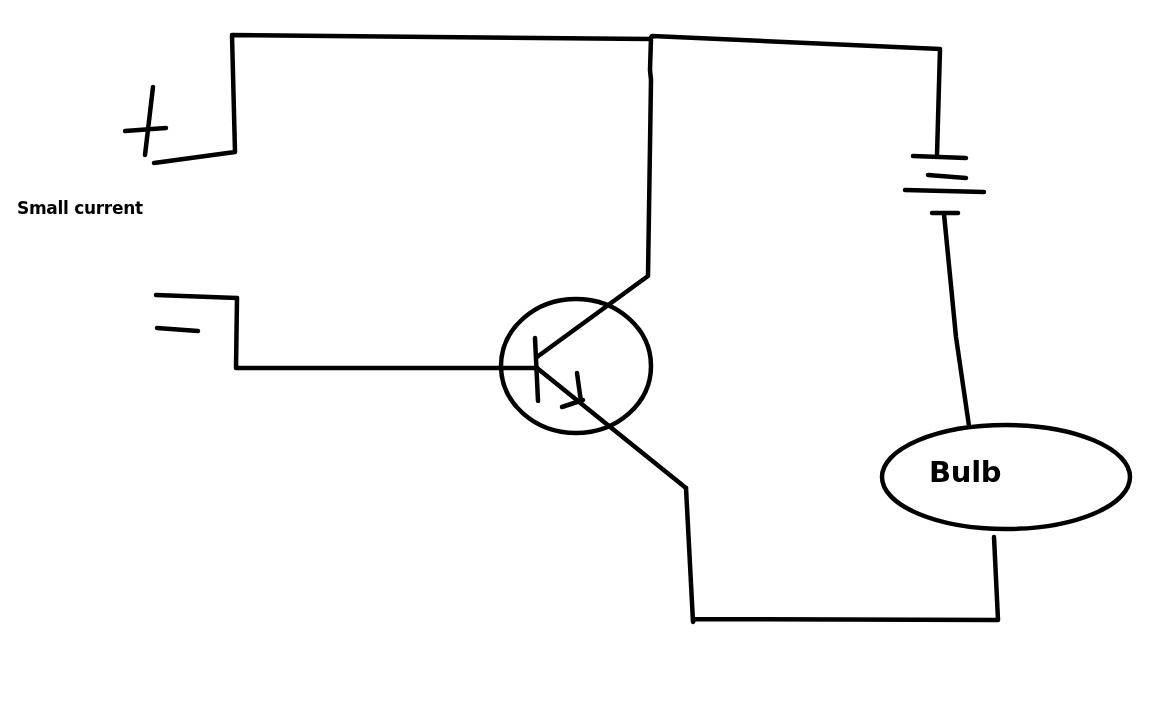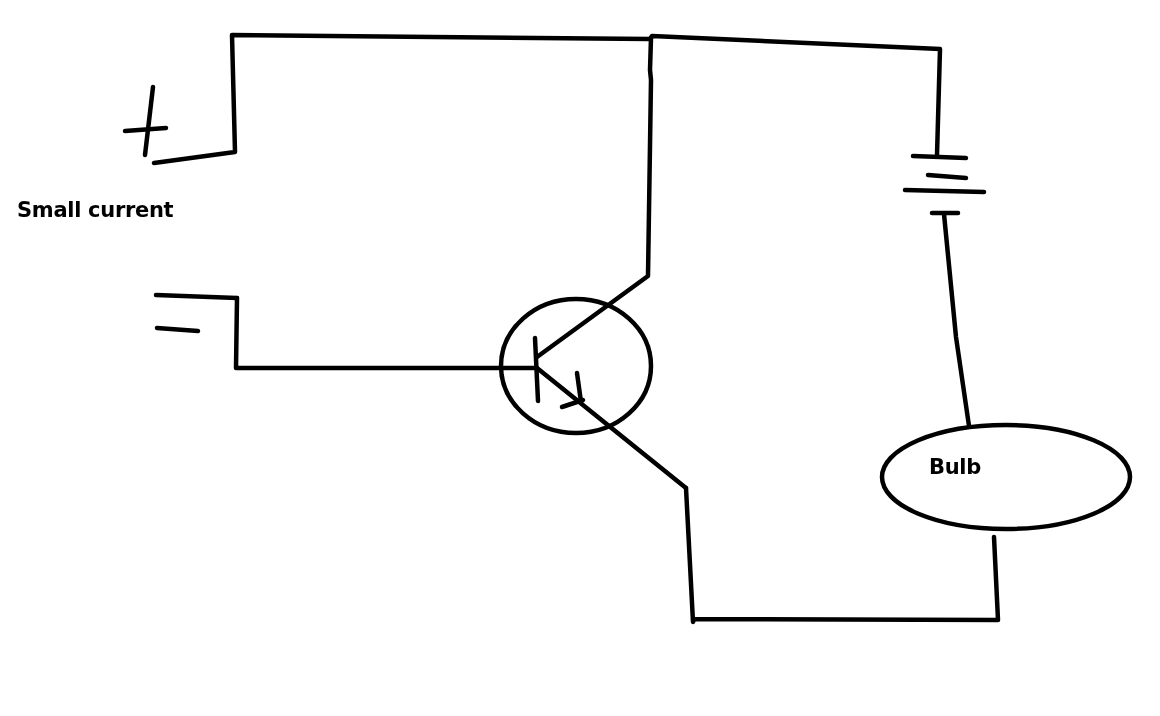--- a/index.html
+++ b/index.html
@@ -29,27 +29,27 @@
     .label {
       position: absolute;
       font-family: "DejaVu Sans", sans-serif;
       font-weight: bold;
       color: #000000;
       white-space: nowrap;
     }
     #label-small-current {
       left: 17px;
       top: 198px;
-      font-size: 21px;
+      font-size: 17px;
       letter-spacing: -0.3px;
     }
     #label-bulb {
       left: 929px;
       top: 455px;
-      font-size: 21px;
+      font-size: 29px;
       letter-spacing: -0.3px;
     }
   </style>
 </head>
 <body>
 
 <div id="canvas">
   <svg width="1160" height="716" viewBox="0 0 1160 716">
 
     <g>

